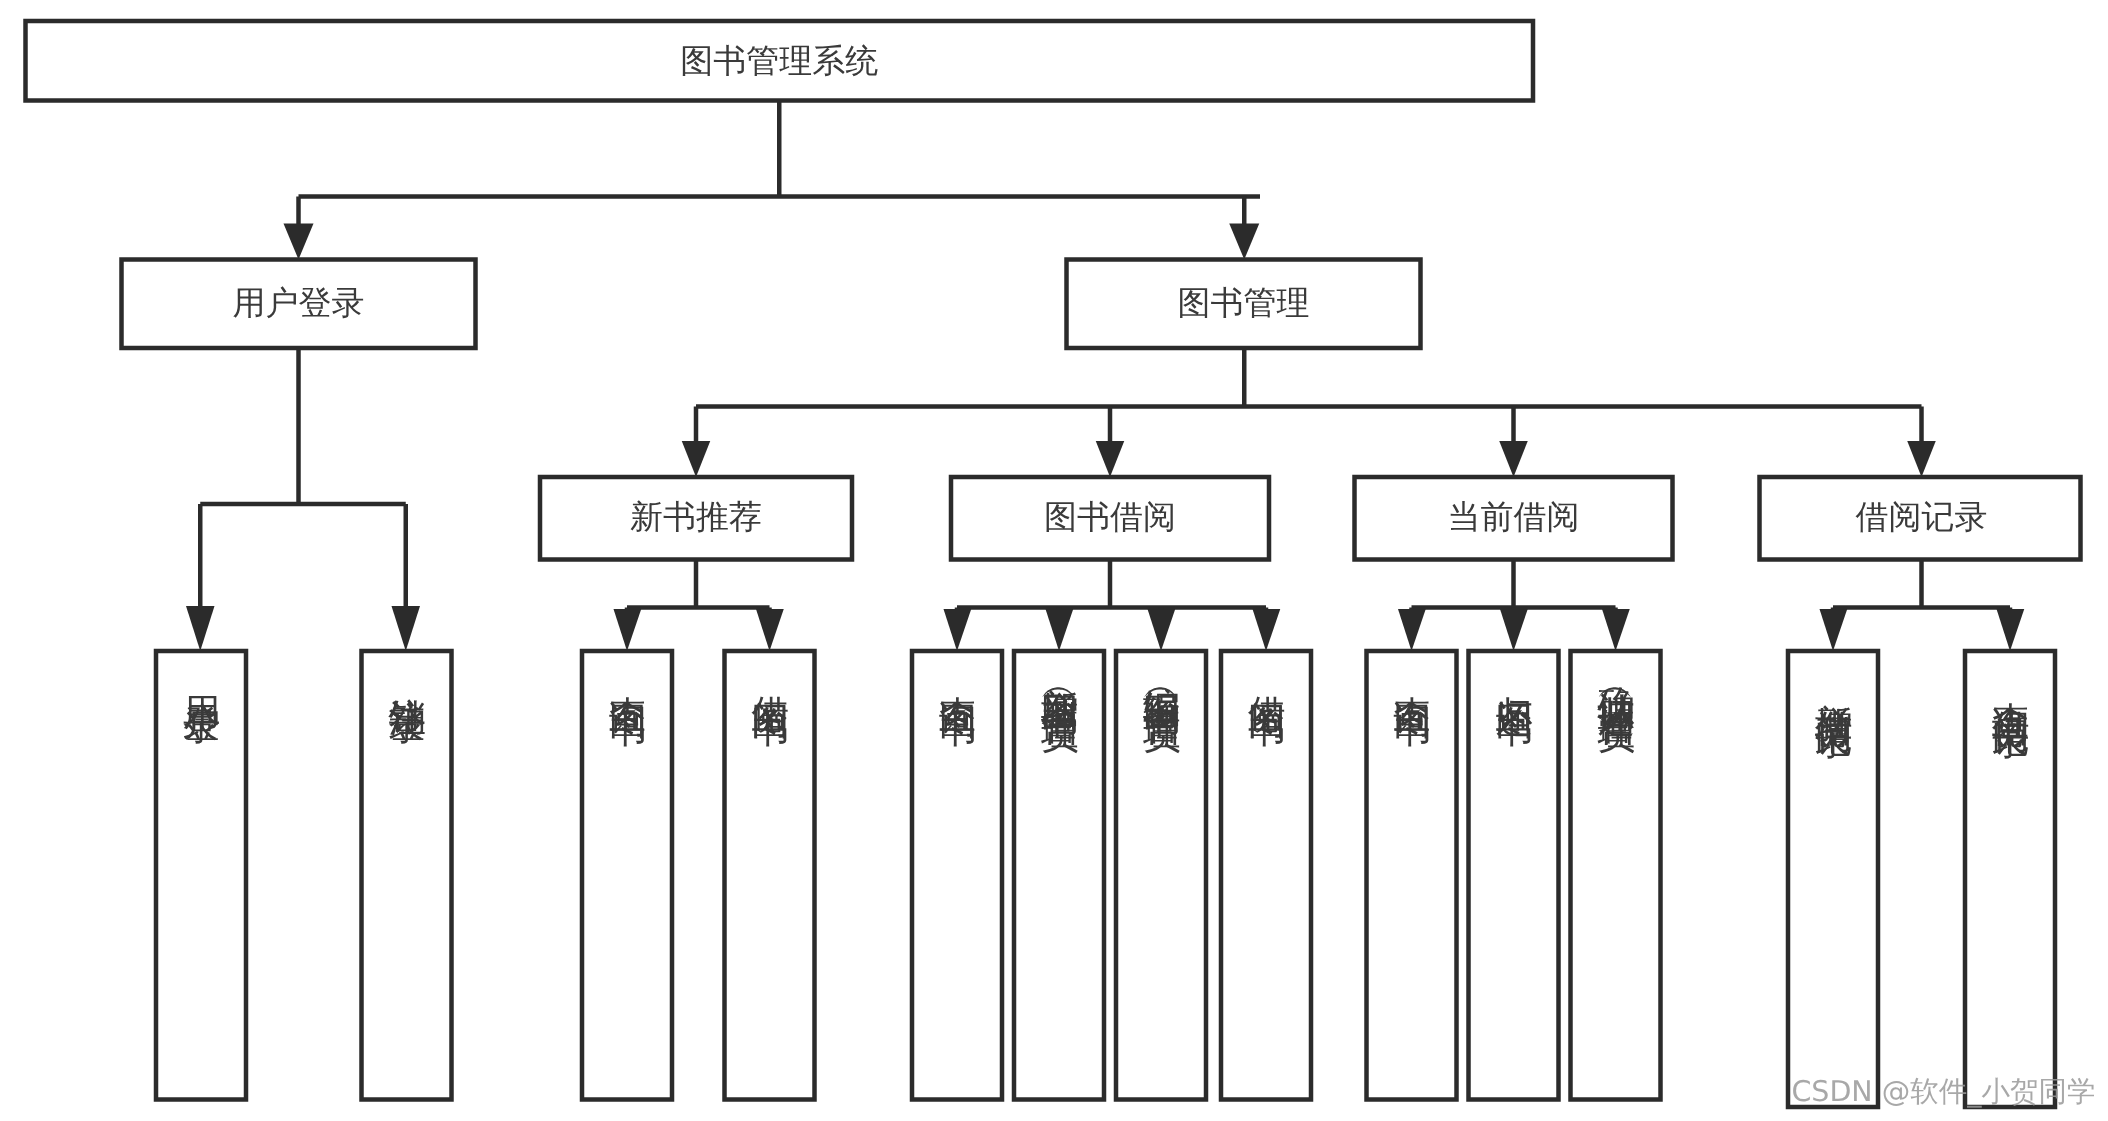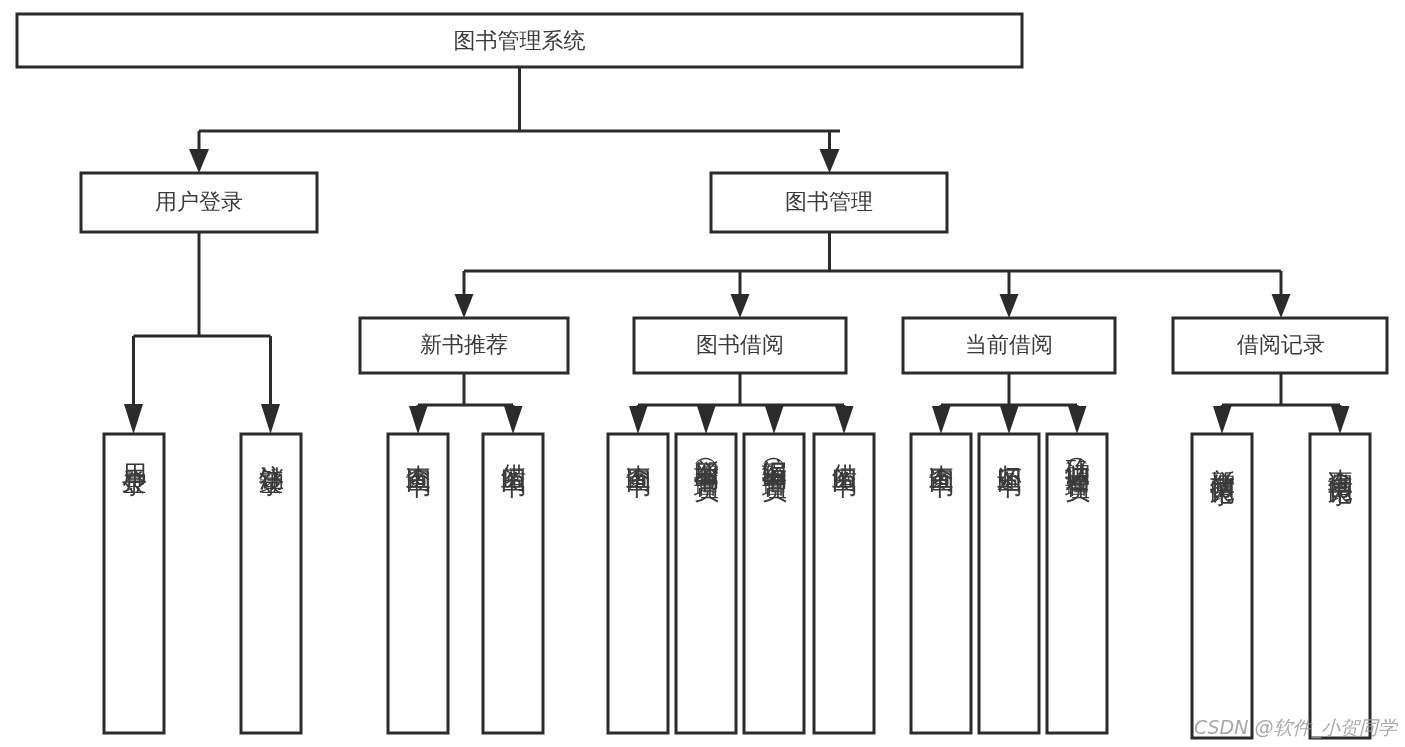--- a/index.html
+++ b/index.html
@@ -65,21 +65,20 @@
   }
   .watermark {
     position: absolute;
     right: 8px;
     bottom: 6px;
     font-family: "DejaVu Sans", "Liberation Sans", sans-serif;
     font-size: 19px;
     color: #9a9a9a;
     opacity: 0.85;
     white-space: nowrap;
-    font-style: italic;
   }
 </style>
 </head>
 <body>
 
 <div id="canvas">
 
   <svg class="diagram" viewBox="0 0 1405 747">
     <defs></defs>
 

